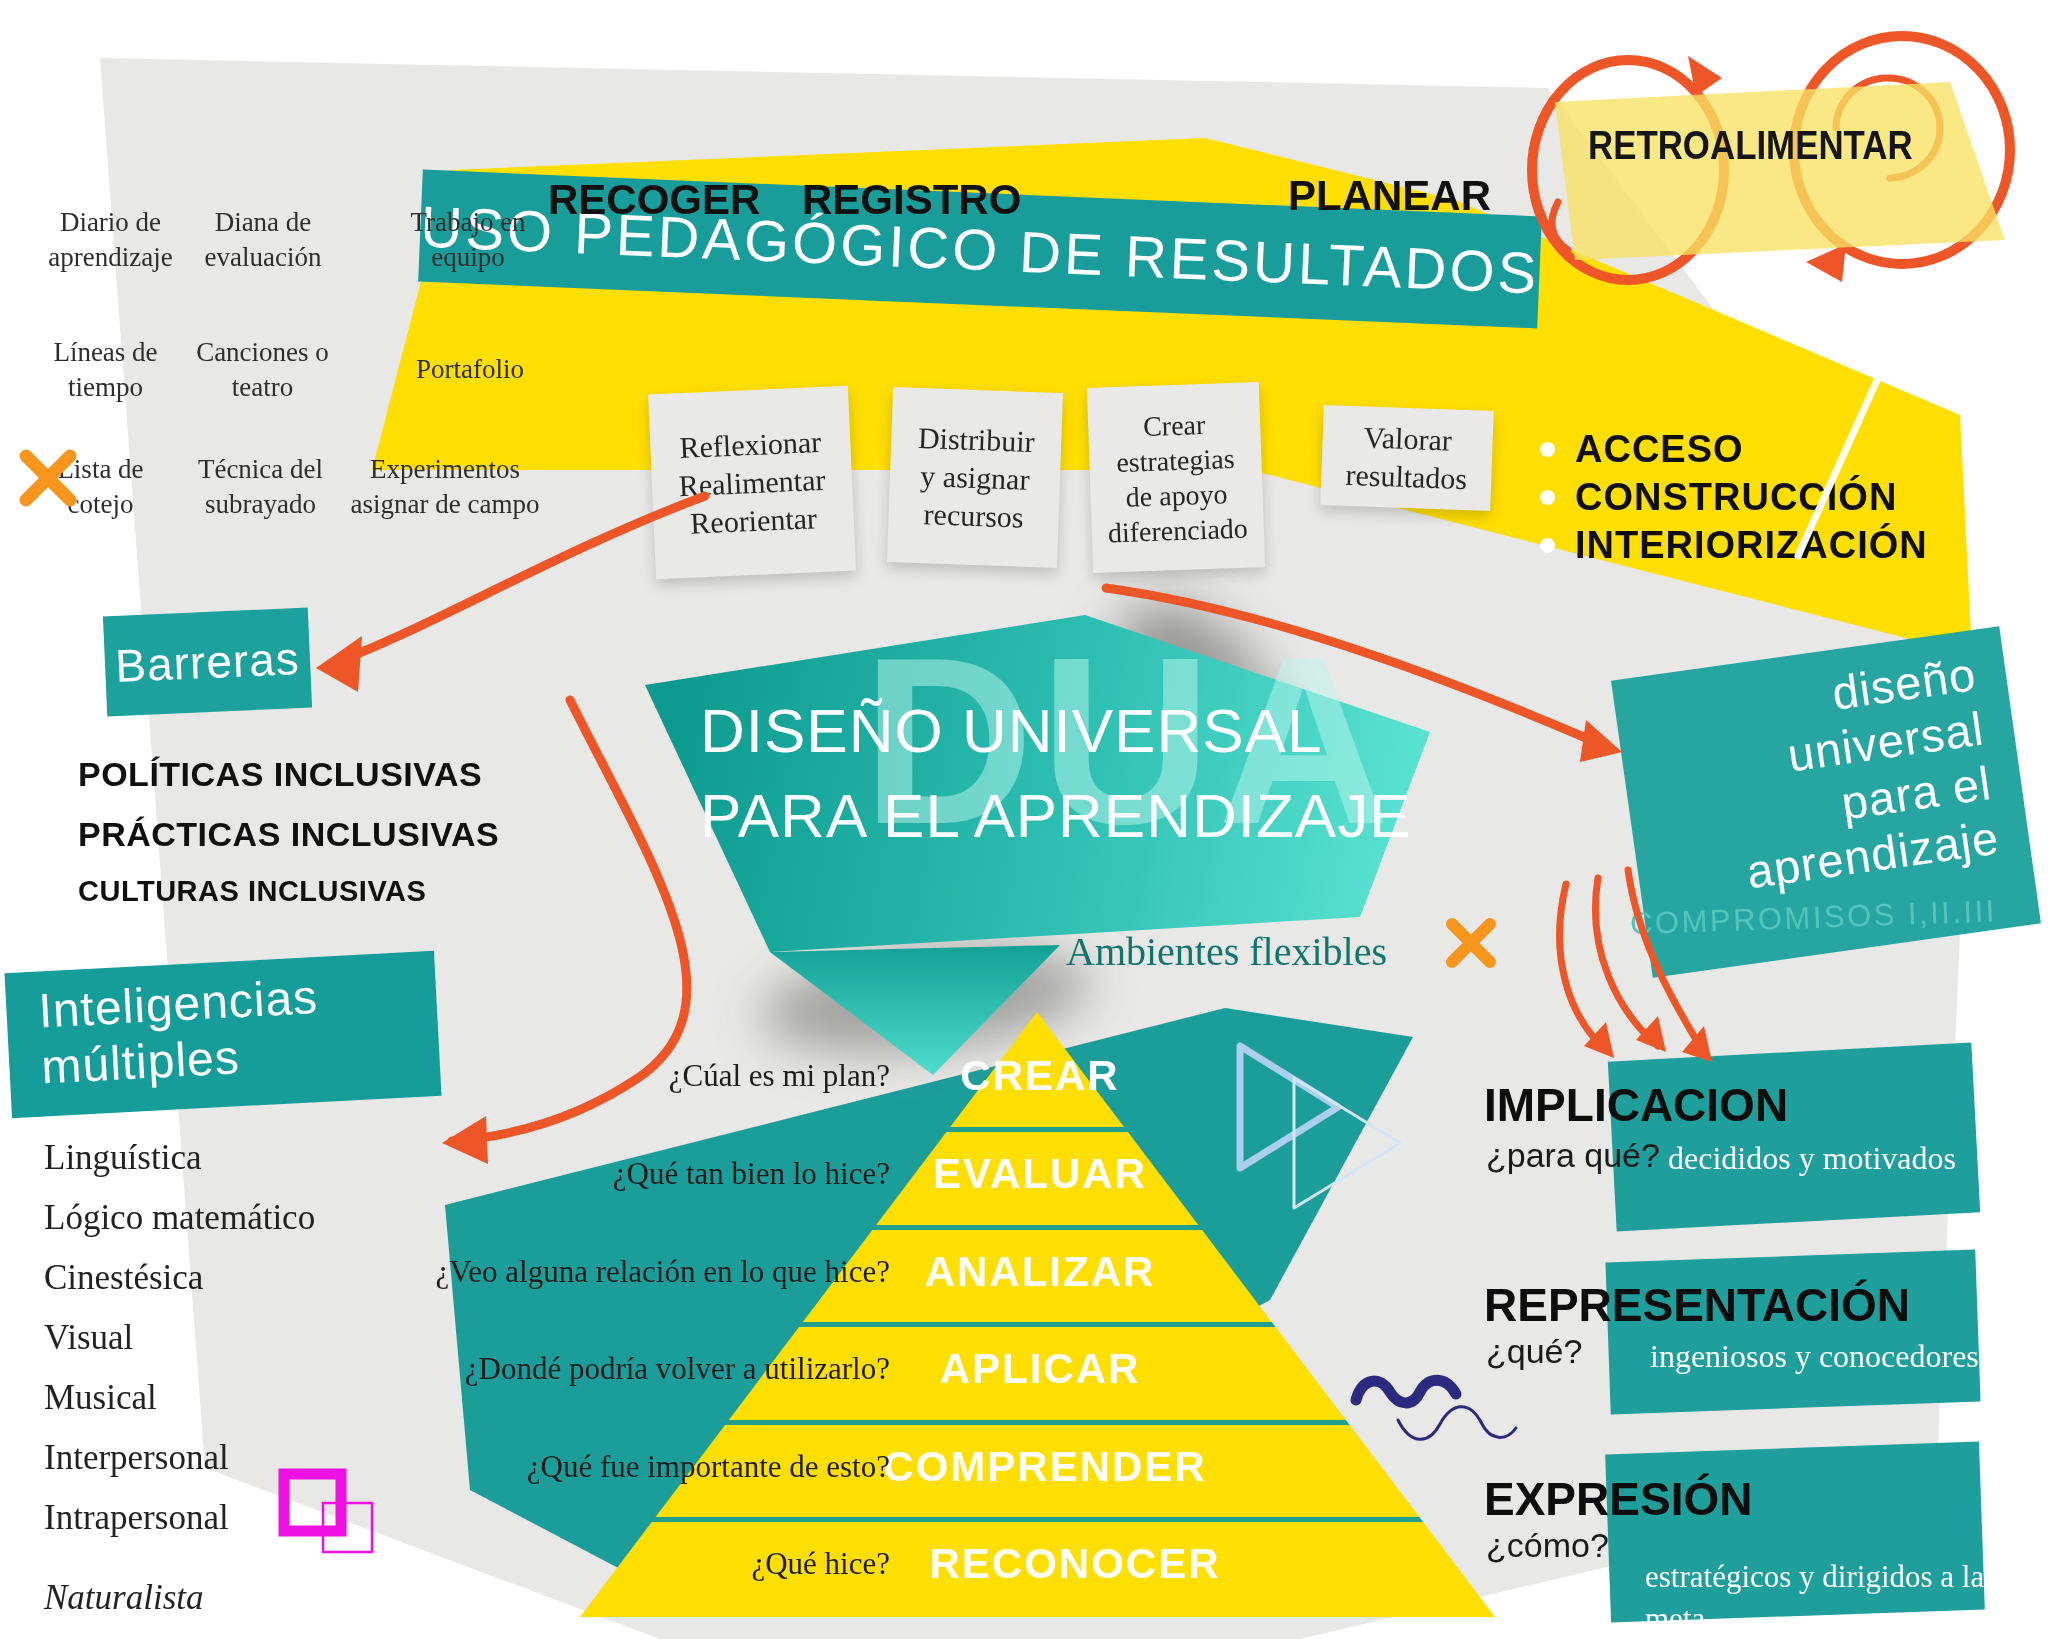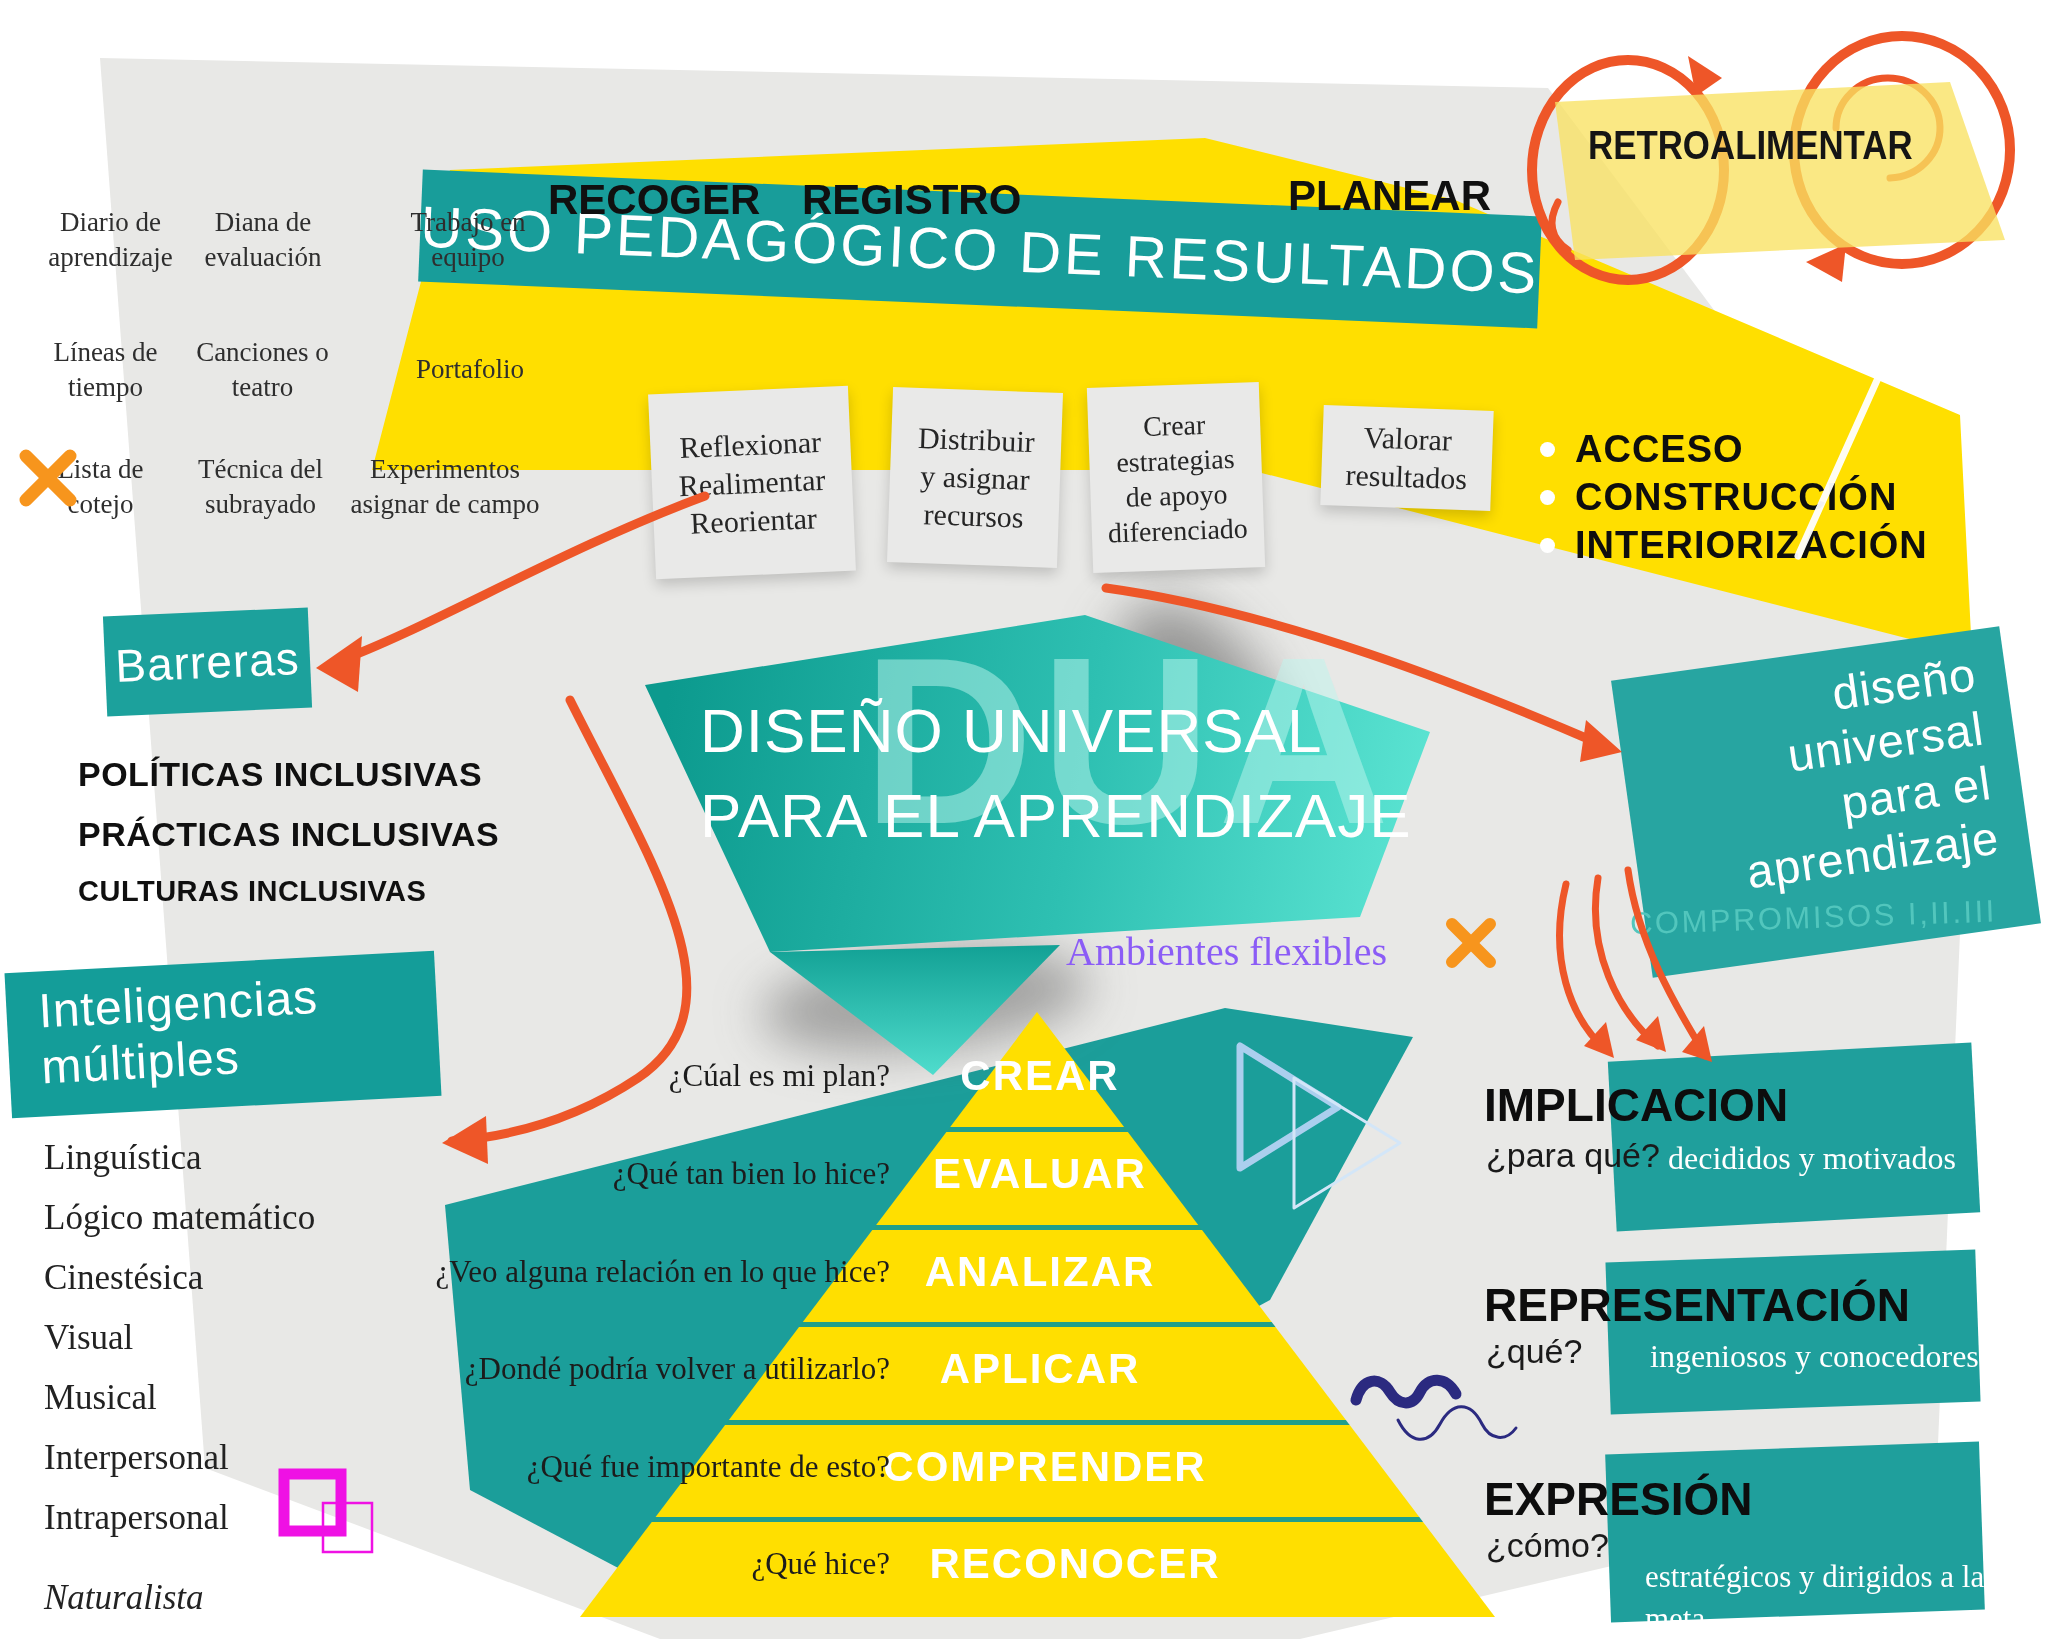--- a/index.html
+++ b/index.html
@@ -126,21 +126,21 @@
   <div class="abs" style="left:640px;top:610px;width:795px;height:350px;z-index:3;
               background:linear-gradient(100deg,#0c9a8e 5%,#2ec0b2 55%,#5fe7d5 100%);
               clip-path:polygon(5px 75px,445px 5px,790px 122px,720px 307px,130px 342px);"></div>
   <div class="abs" style="left:770px;top:945px;width:295px;height:135px;z-index:3;
               background:linear-gradient(to bottom,#12a195,#52dfcf);
               clip-path:polygon(0px 7px,290px 0px,163px 130px);"></div>
   <div class="abs" style="left:862px;top:622px;font-size:238px;font-weight:700;letter-spacing:6px;line-height:1;
               color:rgba(190,245,238,.5);z-index:4;">DUA</div>
   <div class="abs thin white nw" style="left:700px;top:695px;font-size:62px;letter-spacing:1px;z-index:6;">DISEÑO UNIVERSAL</div>
   <div class="abs thin white nw" style="left:700px;top:780px;font-size:62px;letter-spacing:1px;z-index:6;">PARA EL APRENDIZAJE</div>
-  <div class="abs serif nw" style="left:1066px;top:928px;font-size:40px;color:#8b5cf6;z-index:6;">Ambientes flexibles</div>
+  <div class="abs serif nw" style="left:1066px;top:928px;font-size:40px;color:#0f766e;z-index:6;">Ambientes flexibles</div>
 
   <div class="abs" style="left:1630px;top:652px;width:392px;height:300px;background:#27a5a1;z-index:3;
               transform:rotate(-8deg);">
     <div class="thin white pre rt" style="padding:16px 30px 0 0;font-size:47px;line-height:55px;letter-spacing:1px;">diseño
 universal
 para el
 aprendizaje</div>
   </div>
   <div class="abs thin rt" style="left:1630px;top:900px;width:360px;font-size:31px;color:#52c6bd;letter-spacing:2.5px;
               transform:rotate(-2deg);z-index:6;white-space:nowrap;">COMPROMISOS I,II.III</div>

